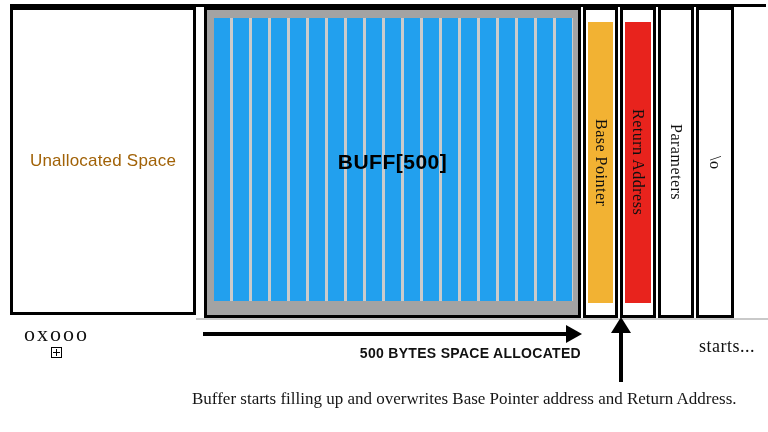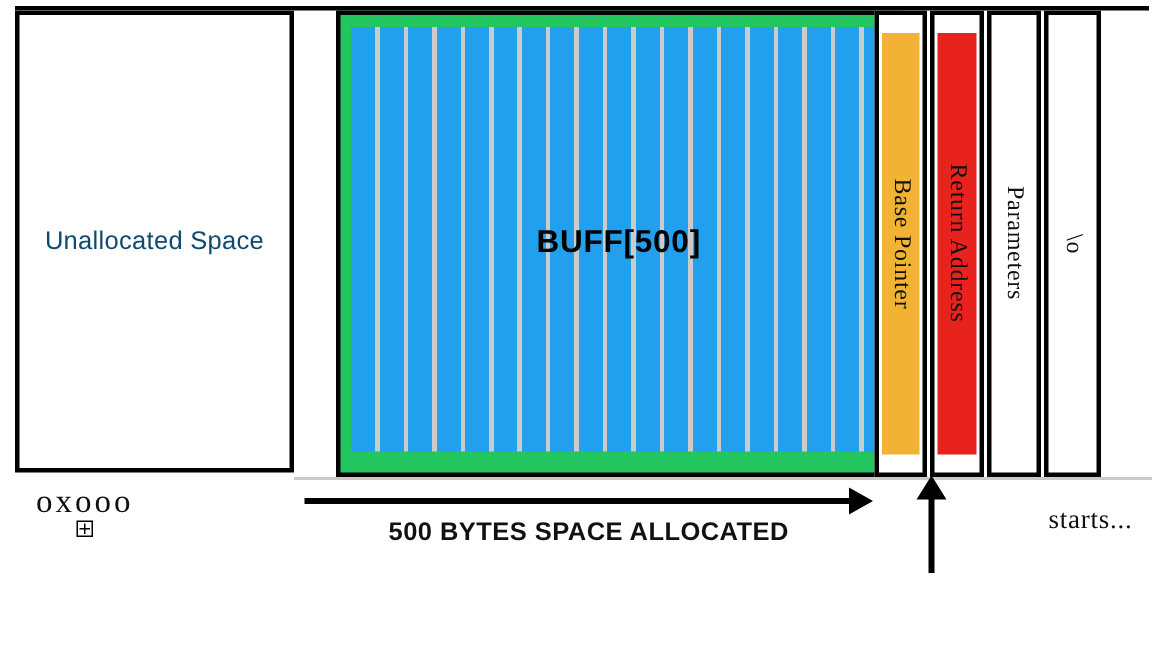--- a/index.html
+++ b/index.html
@@ -8,25 +8,25 @@
     font-family:"Liberation Sans",sans-serif;overflow:hidden;color:#111;
   }
   
   .top-line{position:absolute;left:10px;top:4px;width:756px;height:3px;background:#000;}
   
   .unalloc{
     position:absolute;left:10px;top:7px;width:186px;height:308px;
     box-sizing:border-box;border:3px solid #000;background:#fff;
     display:flex;align-items:center;justify-content:center;
   }
-  .unalloc .lbl{font-size:17px;color:#0c4a6e;letter-spacing:.2px;}
+  .unalloc .lbl{font-size:17px;color:#a16207;letter-spacing:.2px;}
   
   .buffer{
     position:absolute;left:204px;top:7px;width:377px;height:311px;
-    box-sizing:border-box;border:3px solid #000;background:#22c55e;margin-left:20px;
+    box-sizing:border-box;border:3px solid #000;background:#a3a3a3;
   }
   .stripes{
     position:absolute;left:7px;right:5px;top:8px;bottom:14px;
     background:repeating-linear-gradient(to right,
       #22A0EE 0px,#22A0EE 16px,#cbcbcb 16px,#cbcbcb 19px);
   }
   .buff-label{
     position:absolute;left:0;right:0;top:140px;text-align:center;
     font-weight:bold;font-size:21px;letter-spacing:.5px;color:#000;
   }
@@ -55,22 +55,22 @@
   .addr-high{position:absolute;left:699px;top:336px;font-size:18px;letter-spacing:.5px;}
   
   .plusbox{position:absolute;left:51px;top:347px;width:11px;height:11px;border:1.5px solid #000;box-sizing:border-box;}
   .plusbox .ph{position:absolute;left:1px;right:1px;top:50%;margin-top:-0.75px;height:1.5px;background:#000;}
   .plusbox .pv{position:absolute;top:1px;bottom:1px;left:50%;margin-left:-0.75px;width:1.5px;background:#000;}
   
   .h-arrow-shaft{position:absolute;left:203px;top:332px;width:364px;height:4px;background:#000;}
   .h-arrow-head{position:absolute;left:566px;top:325px;width:0;height:0;
     border-left:16px solid #000;border-top:9px solid transparent;border-bottom:9px solid transparent;}
   .alloc-label{
-    position:absolute;left:204px;top:345px;width:377px;text-align:center;
-    font-weight:bold;font-size:17px;letter-spacing:.3px;color:#111;
+    position:absolute;left:204px;top:345px;width:377px;text-align:right;
+    font-weight:bold;font-size:14px;letter-spacing:.3px;color:#111;
   }
   
   .v-arrow-head{position:absolute;left:611px;top:317px;width:0;height:0;
     border-bottom:16px solid #000;border-left:10px solid transparent;border-right:10px solid transparent;}
   .v-arrow-shaft{position:absolute;left:619px;top:332px;width:4px;height:50px;background:#000;}
   
   .caption{
     position:absolute;left:192px;top:389px;width:576px;
     font-family:"Liberation Serif",serif;font-size:17px;color:#151515;white-space:nowrap;
   }
@@ -120,14 +120,15 @@
 
   <div class="h-arrow-shaft"></div>
   <div class="h-arrow-head"></div>
   <div class="alloc-label">500 BYTES SPACE ALLOCATED</div>
 
   <div class="v-arrow-head"></div>
   <div class="v-arrow-shaft"></div>
 
   <div class="addr addr-high">starts...</div>
 
+  <div class="caption">Buffer starts filling up and overwrites Base Pointer address and Return Address.</div>
 
 </div>
 
 </body></html>

